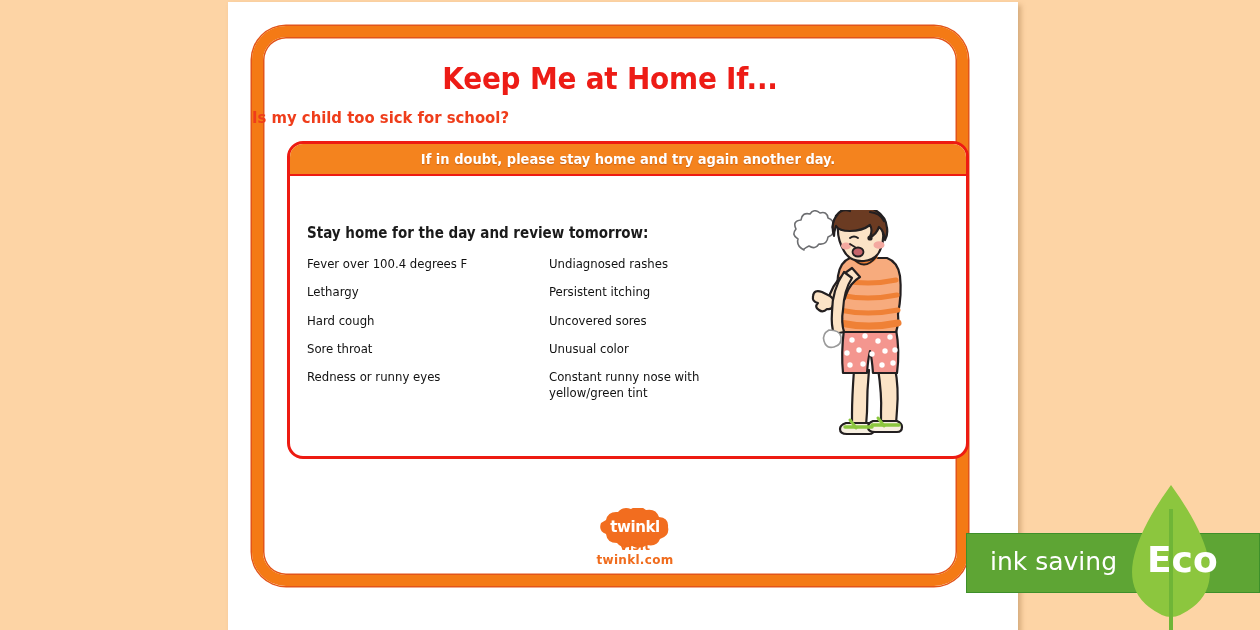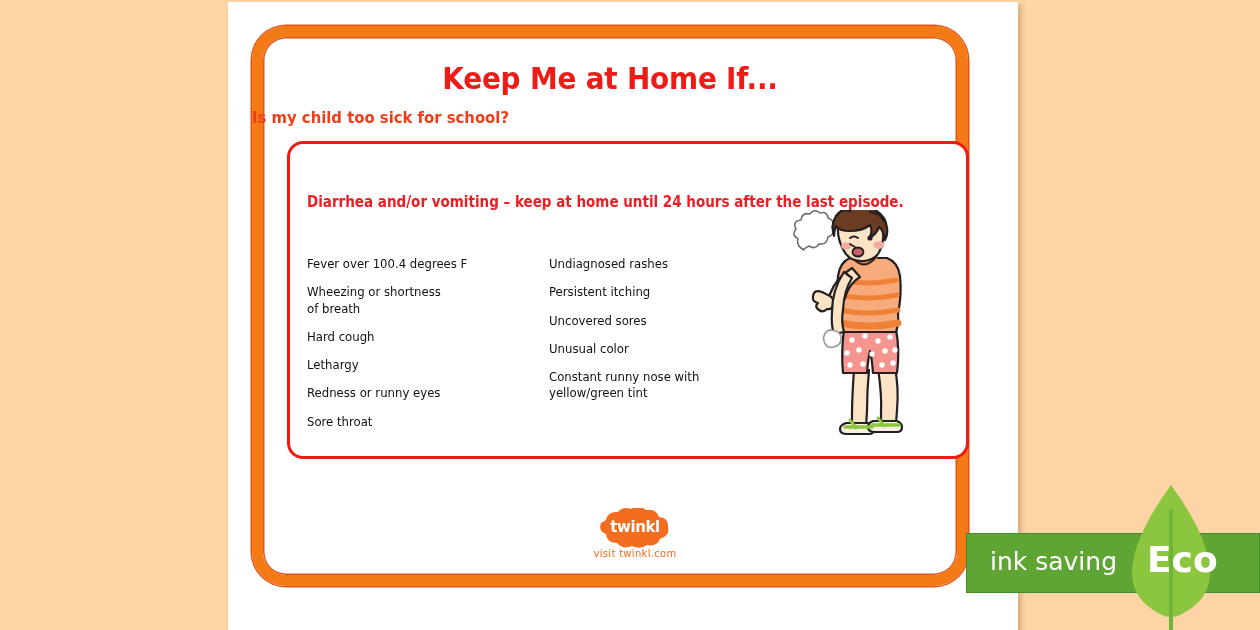--- a/index.html
+++ b/index.html
@@ -155,25 +155,25 @@
     font-size: 15px;
     font-weight: bold;
     font-family: "DejaVu Sans", sans-serif;
     position: absolute;
     left: 0; top: 10px; width: 100%;
     letter-spacing: -0.4px;
   }
   #twinkl-url {
     position: absolute;
     left: 0;
-    top: 40px;
+    top: 31px;
     width: 100%;
     color: #f06c1d;
-    font-size: 10px;
-    font-weight: normal;
+    font-size: 12px;
+    font-weight: bold;
     letter-spacing: 0.3px;
     font-family: "DejaVu Sans", sans-serif;
   }
 
   
   #eco-badge {
     position: absolute;
     left: 966px;
     top: 533px;
     width: 294px;
@@ -221,31 +221,30 @@
 
   <div id="paper"></div>
 
   <div id="orange-frame"></div>
 
   <div id="title">Keep Me at Home If...</div>
   <div id="subtitle">Is my child too sick for school?</div>
 
   <div id="red-panel">
 
-
-    <div id="alert-line">Diarrhea and/or vomiting – keep at home until 24 hours after the last episode.</div>
+    <div id="panel-banner">If in doubt, please stay home and try again another day.</div>
+
+    <div id="instruction-line">Stay home for the day and review tomorrow:</div>
 
     <div class="symptom-col" id="col-left">
       <div class="symptom-item">Fever over 100.4 degrees F</div>
-      <div class="symptom-item">Wheezing or shortness
-of breath</div>
+      <div class="symptom-item">Lethargy</div>
       <div class="symptom-item">Hard cough</div>
-      <div class="symptom-item">Lethargy</div>
+      <div class="symptom-item">Sore throat</div>
       <div class="symptom-item">Redness or runny eyes</div>
-      <div class="symptom-item">Sore throat</div>
     </div>
 
     <div class="symptom-col" id="col-right">
       <div class="symptom-item">Undiagnosed rashes</div>
       <div class="symptom-item">Persistent itching</div>
       <div class="symptom-item">Uncovered sores</div>
       <div class="symptom-item">Unusual color</div>
       <div class="symptom-item">Constant runny nose with
 yellow/green tint</div>
     </div>

